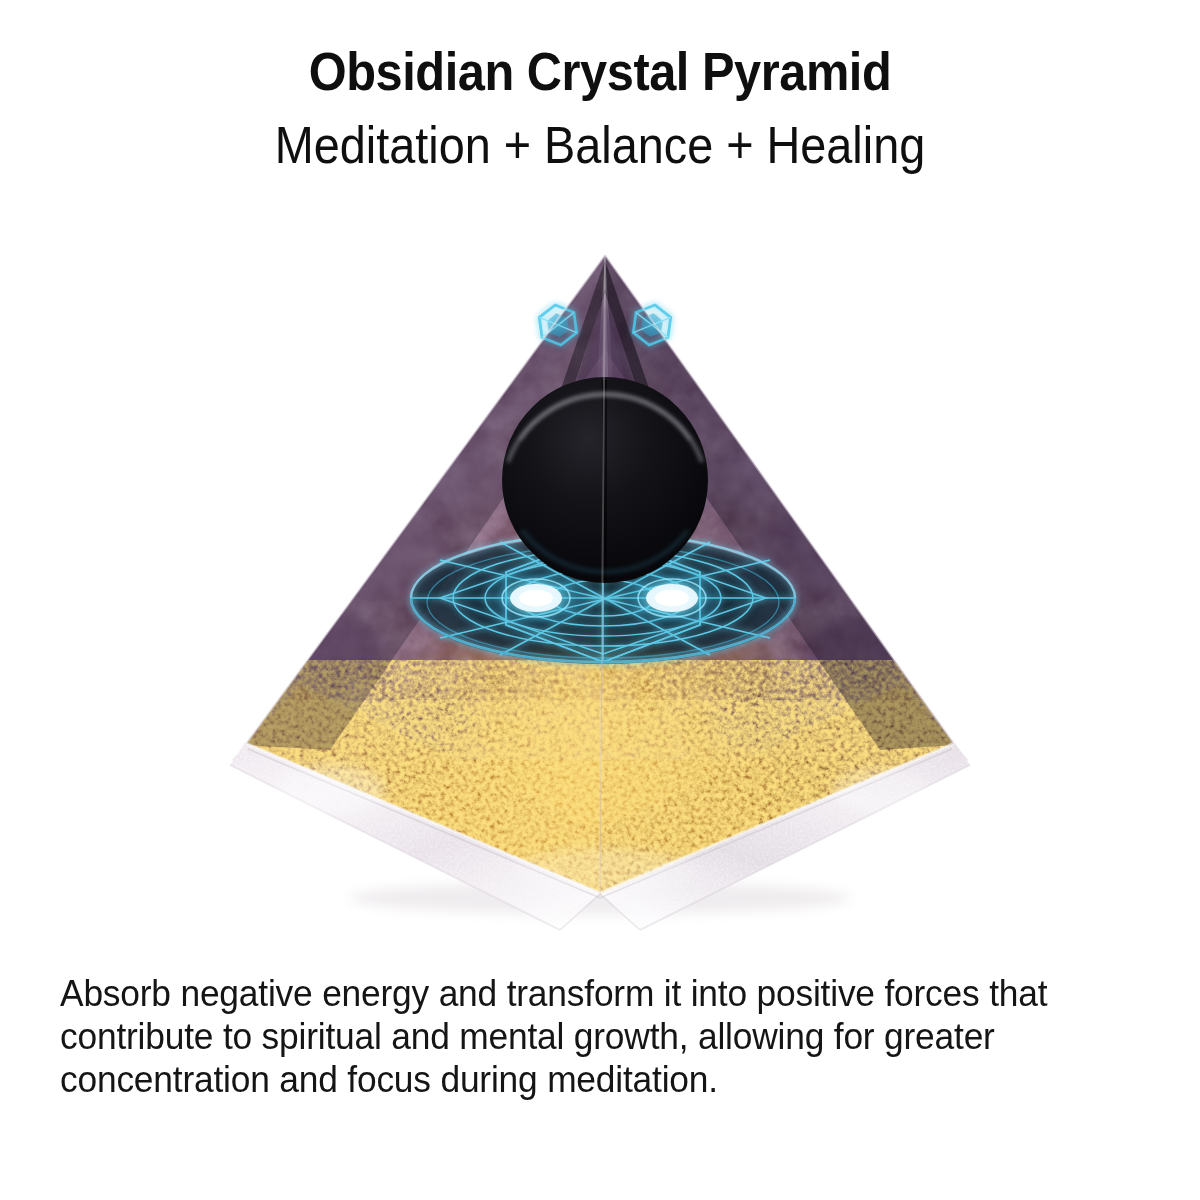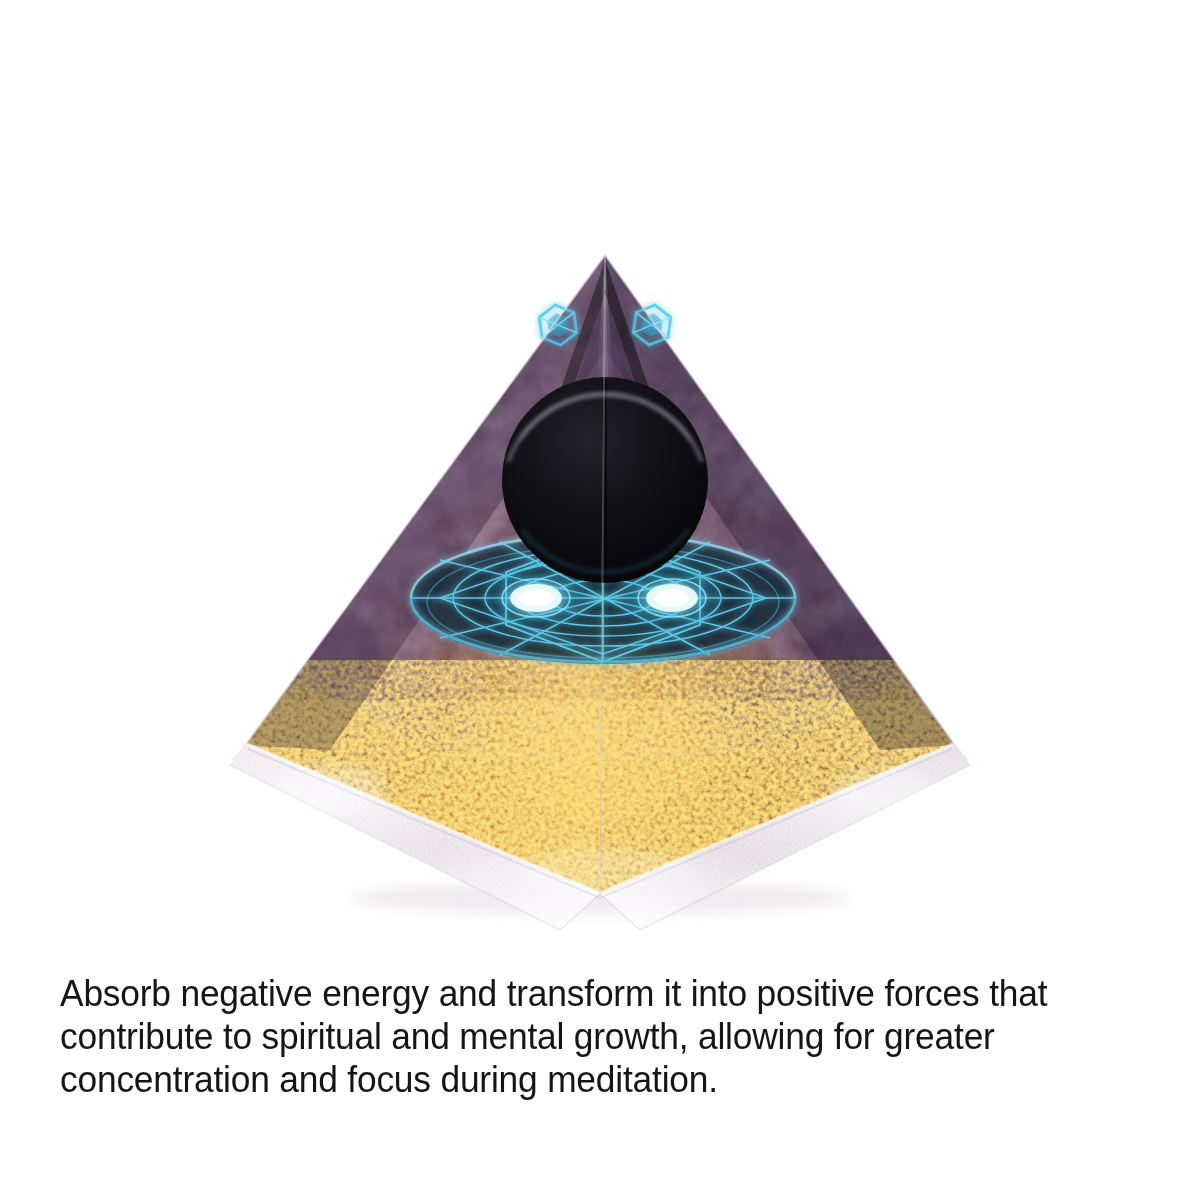--- a/index.html
+++ b/index.html
@@ -81,20 +81,24 @@
     width: 1200px;
     height: 710px;
     display: block;
   }
 </style>
 </head>
 <body>
 
 <div id="product-card">
 
+  <div class="heading-block">
+    <div id="title">Obsidian Crystal Pyramid</div>
+    <div id="subtitle">Meditation + Balance + Healing</div>
+  </div>
 
   <div id="pyramid-stage">
     <svg id="pyramid-svg" viewBox="0 0 1200 710" xmlns="http://www.w3.org/2000/svg">
       <defs>
 
         <linearGradient id="faceLeft" x1="0.15" y1="0.05" x2="0.75" y2="0.95">
           <stop offset="0.00" stop-color="#2b1e33"></stop>
           <stop offset="0.10" stop-color="#4b3352"></stop>
           <stop offset="0.28" stop-color="#6a4c6e"></stop>
           <stop offset="0.45" stop-color="#7d5c7b"></stop>

